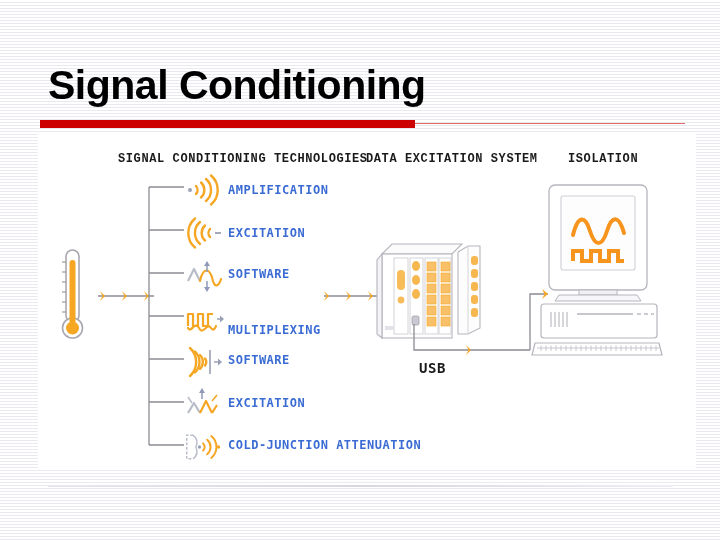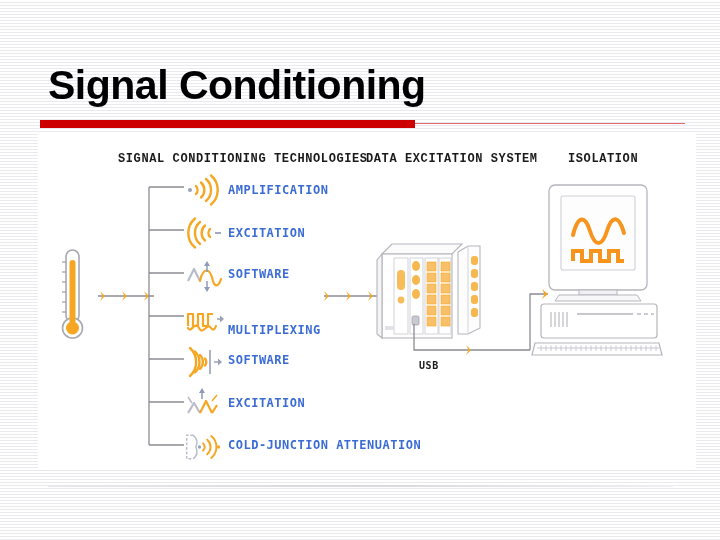--- a/index.html
+++ b/index.html
@@ -60,21 +60,21 @@
     position:absolute;
     font-family:"DejaVu Sans Mono", monospace;
     font-size:12px;font-weight:bold;color:#3b6cd4;
     letter-spacing:0.5px;white-space:nowrap;
   }
   .row-icon{position:absolute;width:40px;height:34px;}
 
   #usb-label{
     position:absolute;left:419px;top:360px;
     font-family:"DejaVu Sans Mono", monospace;
-    font-size:10px;font-weight:bold;color:#1a1a1a;letter-spacing:0.6px;
+    font-size:14px;font-weight:bold;color:#1a1a1a;letter-spacing:0.6px;
   }
   svg{overflow:visible;}
 </style>
 </head>
 <body>
 
 <div id="slide">
 
   <div id="title">Signal Conditioning</div>
   <div id="redbar"></div>

